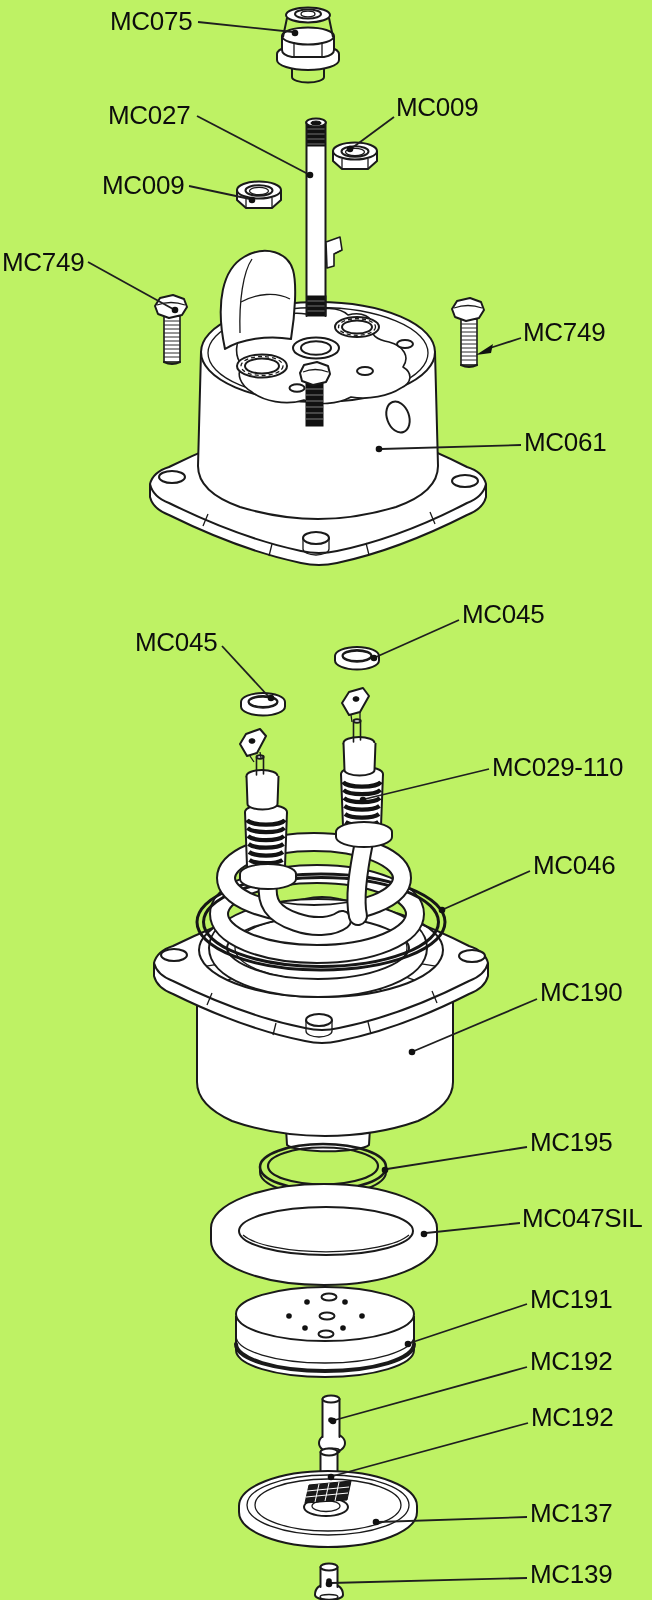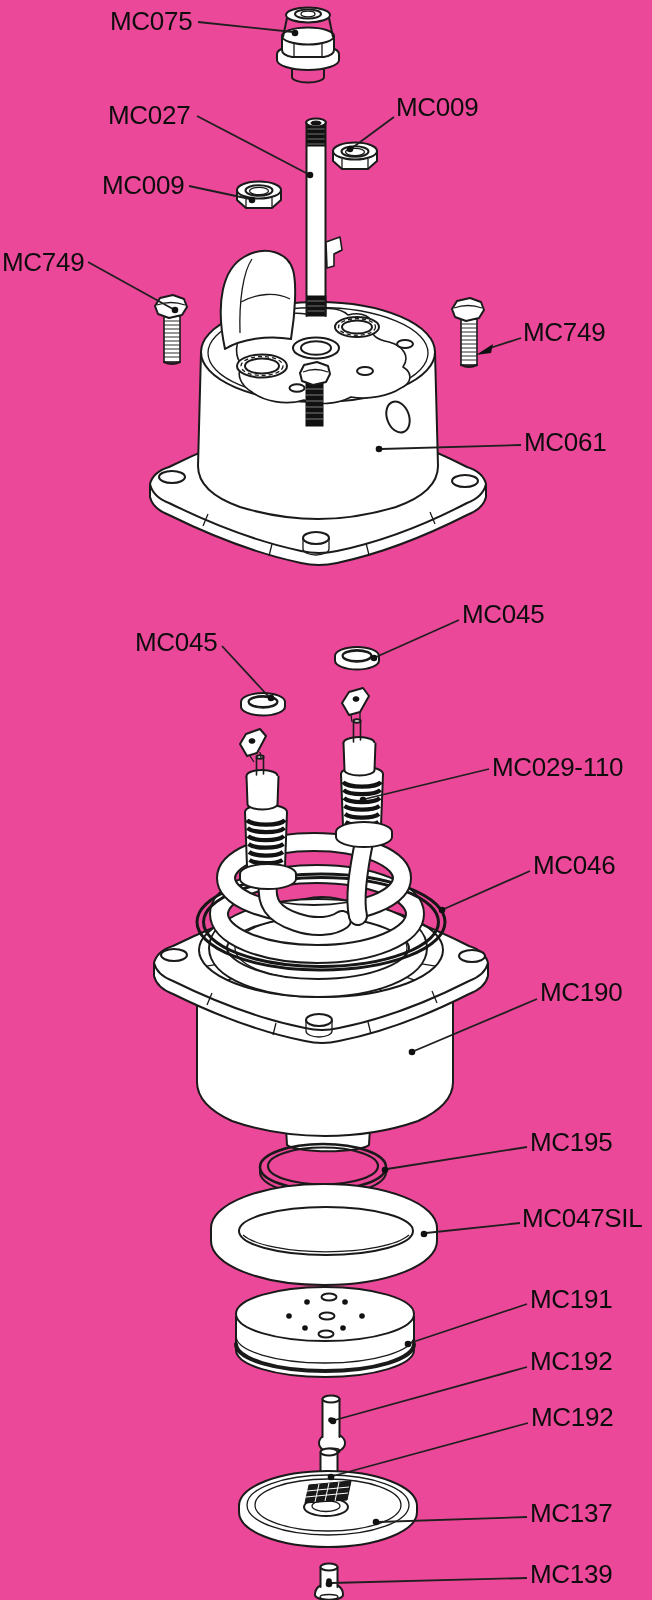--- a/index.html
+++ b/index.html
@@ -1,16 +1,16 @@
 <!DOCTYPE html>
 <html><head>
 <meta charset="utf-8">
 <style>
   html,body{margin:0;padding:0;background:#ffffff;}
-  .stage{position:relative;width:652px;height:1600px;background:#ec4899;overflow:hidden;}
+  .stage{position:relative;width:652px;height:1600px;background:#bef264;overflow:hidden;}
   svg{display:block;}
   .ln{stroke:#1a1a1a;stroke-width:2;fill:none;stroke-linecap:round;stroke-linejoin:round;}
   .lnf{stroke:#1a1a1a;stroke-width:2;fill:#ffffff;stroke-linejoin:round;}
   .thin{stroke:#1a1a1a;stroke-width:1.3;fill:none;}
   .dark{fill:#111111;stroke:#111111;stroke-width:1;}
   .leader{stroke:#1f1f1f;stroke-width:1.8;fill:none;}
   .dot{fill:#111111;stroke:none;}
   .hatch{stroke:#2b2b2b;stroke-width:1;fill:none;}
   .band{stroke:#121212;stroke-width:4.4;fill:none;}
   .tube-c{stroke:#1a1a1a;stroke-width:20;fill:none;stroke-linecap:round;}

